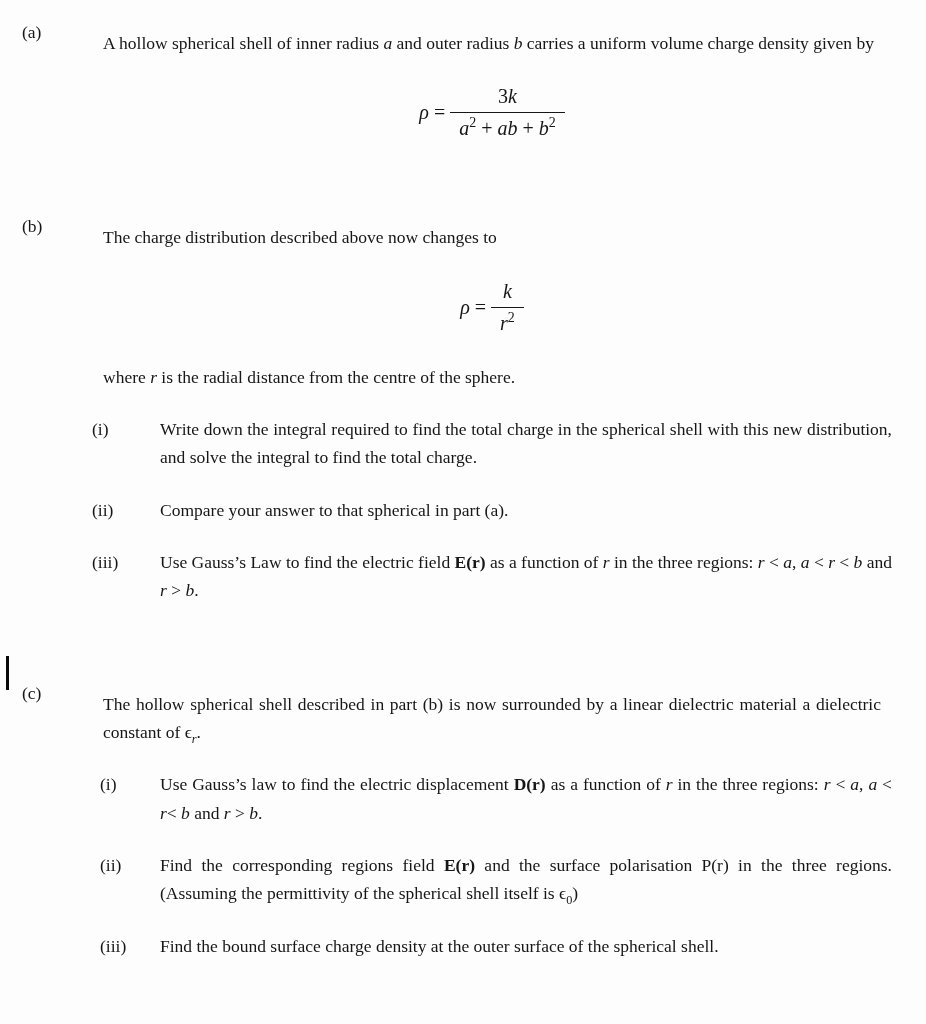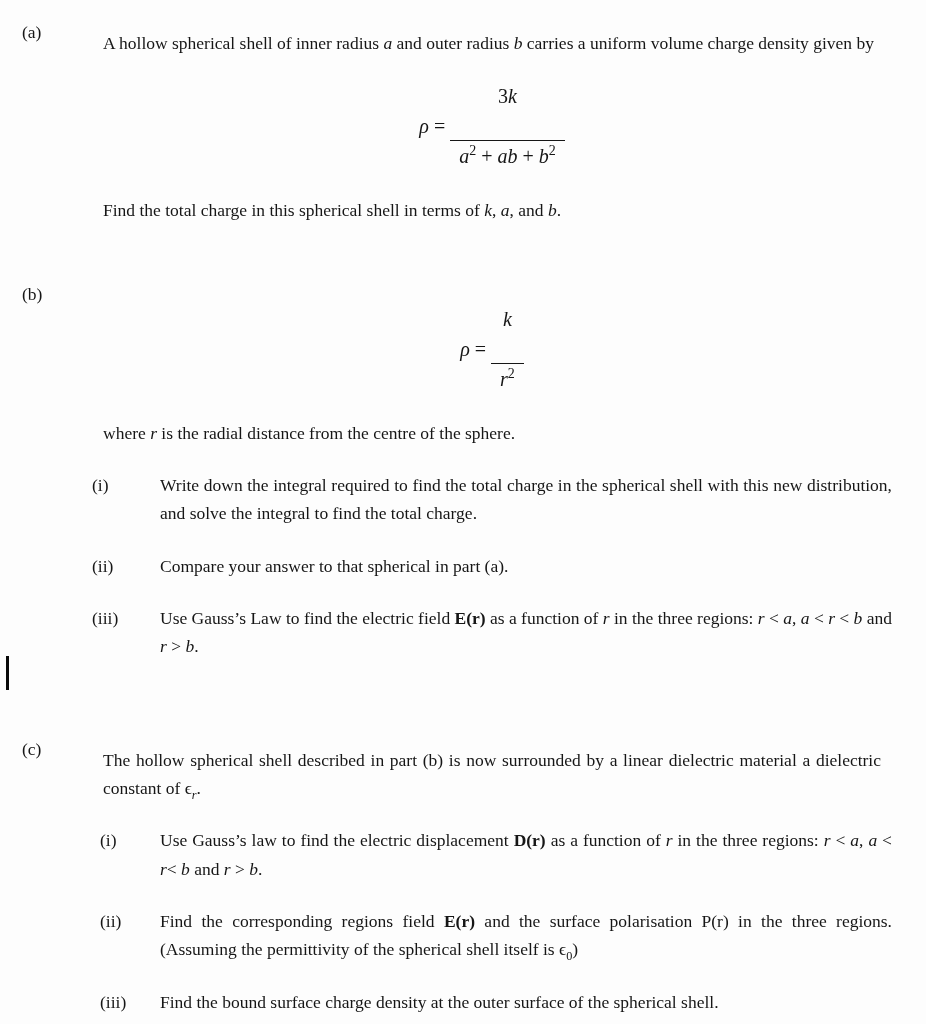--- a/index.html
+++ b/index.html
@@ -33,21 +33,21 @@
     display: flex;
     justify-content: center;
     align-items: center;
     font-size: 20px;
     margin: 27px 0;
     line-height: 1.25;
   }
   .eq-lhs { margin-right: 5px; }
   .frac { display: inline-block; text-align: center; vertical-align: middle; }
   .frac-top { display: block; padding: 0 9px 3px; }
-  .frac-bottom { display: block; border-top: 1.5px solid #161616; padding: 3px 9px 0; margin-top: 28px; }
+  .frac-bottom { display: block; border-top: 1.5px solid #161616; padding: 3px 9px 0; }
   sup { font-size: 70%; line-height: 0; }
   sub { font-size: 70%; line-height: 0; }
   .stray-mark {
     position: absolute;
     left: 6px;
     top: 656px;
     width: 3px;
     height: 34px;
     background: #0a0a0a;
   }
@@ -63,27 +63,27 @@
       <p class="para"><span>A hollow spherical shell of inner radius </span><span style="font-style: italic;">a</span><span> and outer radius </span><span style="font-style: italic;">b</span><span> carries a uniform volume charge density given by</span></p>
 
       <div class="equation">
         <span class="eq-lhs"><span style="font-style: italic;">ρ</span><span> = </span></span>
         <span class="frac">
           <span class="frac-top"><span>3</span><span style="font-style: italic;">k</span></span>
           <span class="frac-bottom"><span style="font-style: italic;">a</span><sup>2</sup><span> + </span><span style="font-style: italic;">ab</span><span> + </span><span style="font-style: italic;">b</span><sup>2</sup></span>
         </span>
       </div>
 
-      <p class="para"><span>Find the total charge in this spherical shell in terms of </span><span style="font-style: italic;">k</span><span>, </span><span style="font-style: italic;">a</span><span>, and </span><span style="font-style: italic;">b</span><span>.</span></p>
     </div>
   </div>
 
   <div class="part">
     <div class="part-label"><span>(b)</span></div>
     <div class="part-body">
+      <p class="para"><span>The charge distribution described above now changes to</span></p>
 
       <div class="equation">
         <span class="eq-lhs"><span style="font-style: italic;">ρ</span><span> = </span></span>
         <span class="frac">
           <span class="frac-top"><span style="font-style: italic;">k</span></span>
           <span class="frac-bottom"><span style="font-style: italic;">r</span><sup>2</sup></span>
         </span>
       </div>
 
       <p class="para"><span>where </span><span style="font-style: italic;">r</span><span> is the radial distance from the centre of the sphere.</span></p>

